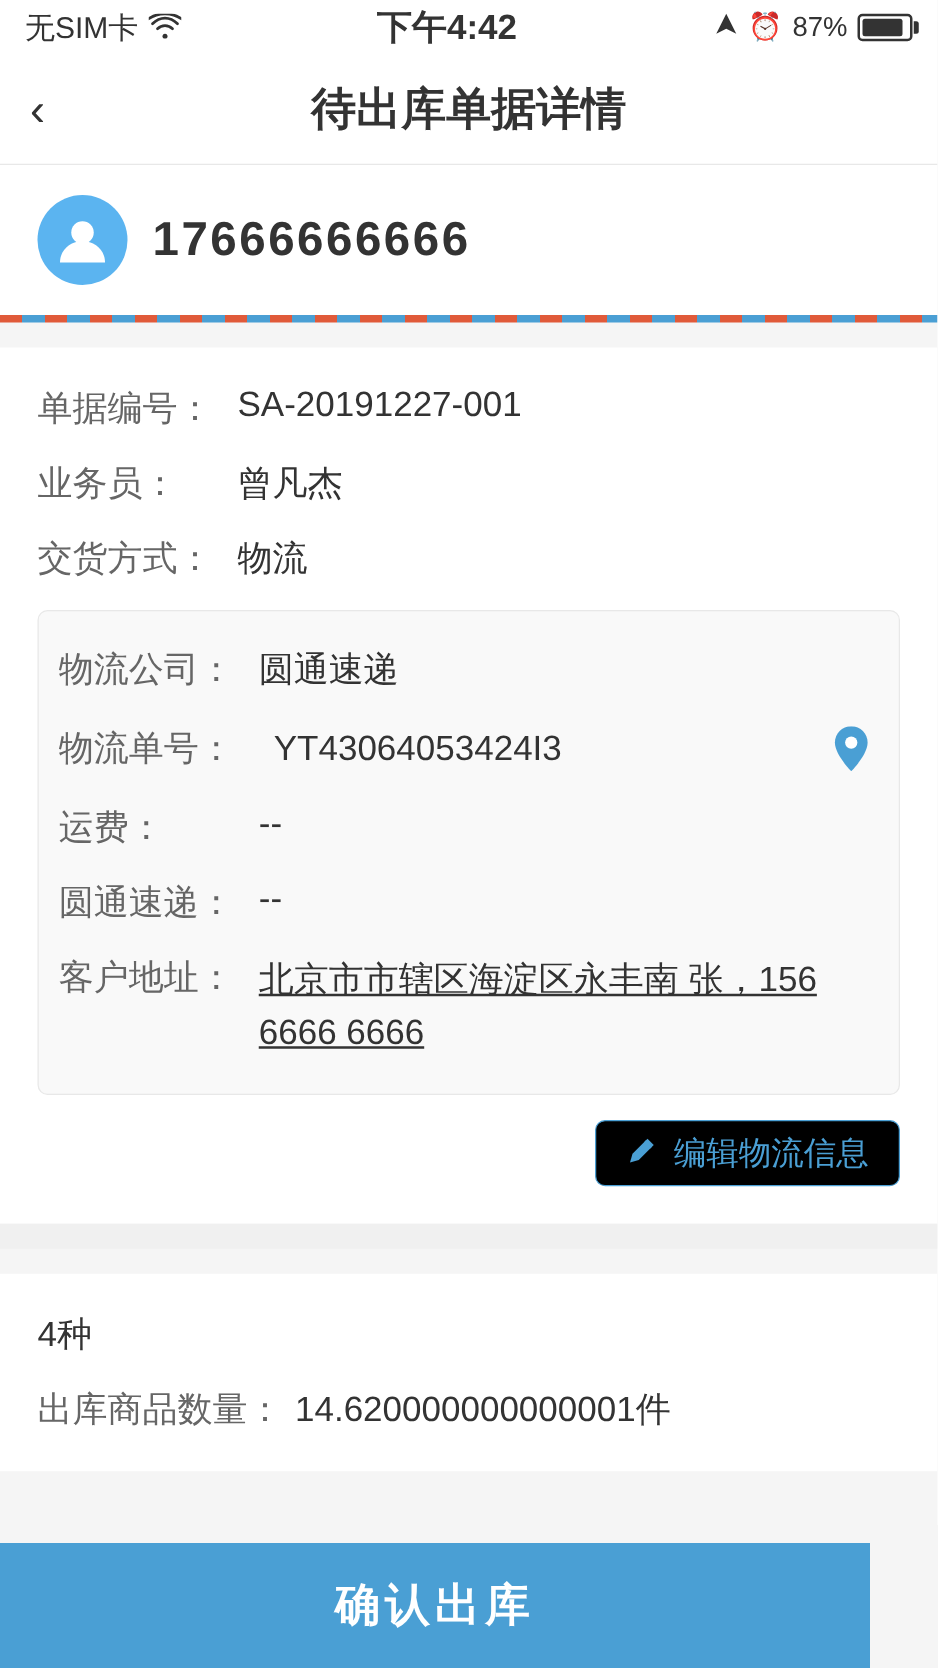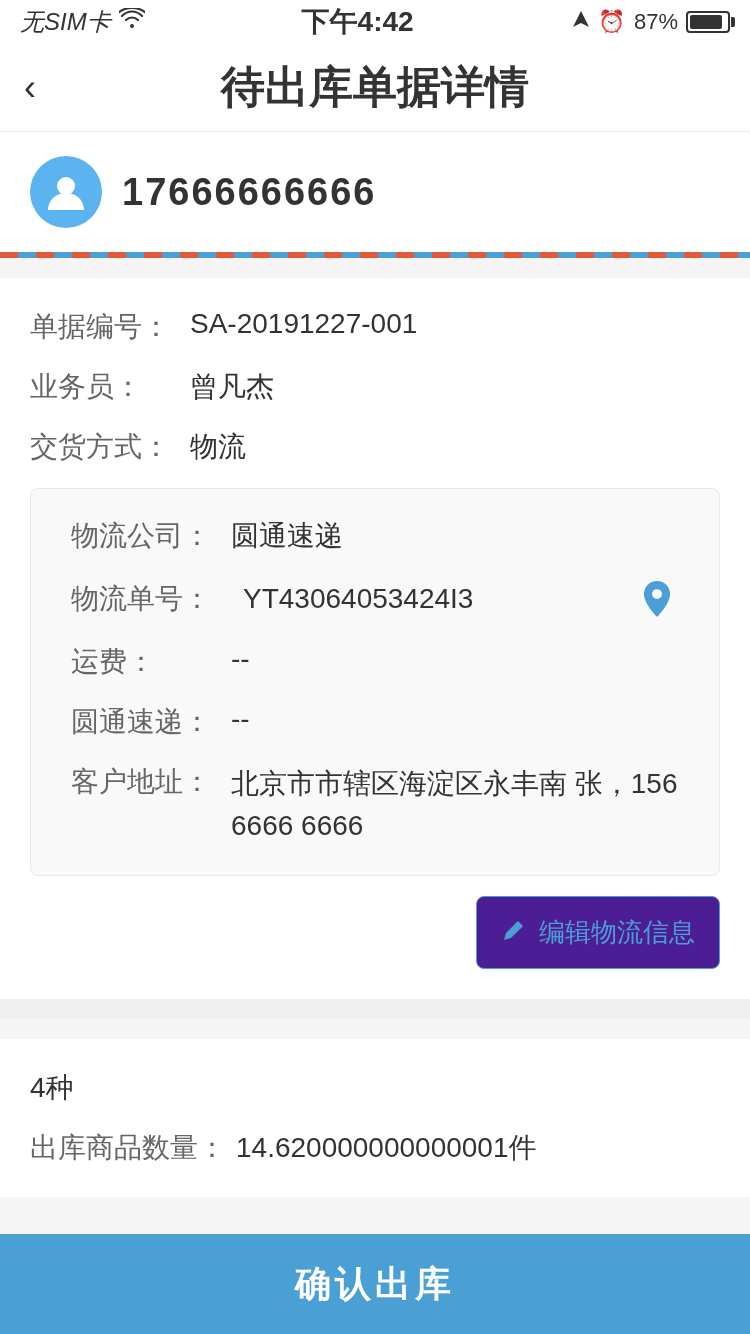--- a/index.html
+++ b/index.html
@@ -22,23 +22,22 @@
       background: #fff;
       display: flex;
       align-items: center;
       justify-content: space-between;
       padding: 0 20px;
       font-size: 24px;
       font-weight: 500;
     }
     .status-bar-left {
       display: flex;
-      align-items: flex-start;
+      align-items: flex-end;
       gap: 8px;
-      font-style: italic;
     }
     .status-bar-center {
       font-size: 28px;
       font-weight: 600;
     }
     .status-bar-right {
       display: flex;
       align-items: center;
       gap: 8px;
       font-size: 22px;
@@ -84,21 +83,21 @@
       border-bottom: 1px solid #e8e8e8;
     }
     .nav-back {
       position: absolute;
       left: 24px;
       font-size: 36px;
       color: #333;
       cursor: pointer;
     }
     .nav-title {
-      font-size: 44px;
+      font-size: 36px;
       font-weight: 600;
       color: #333;
     }
 
     
     .dashed-divider {
       width: 100%;
       height: 6px;
       background: repeating-linear-gradient(
         90deg,
@@ -164,21 +163,21 @@
       color: #333;
       flex: 1;
     }
 
     
     .logistics-card {
       background: #f9f9f9;
       border: 1px solid #e8e8e8;
       border-radius: 8px;
       margin-top: 20px;
-      padding: 28px 40px;
+      padding: 28px 16px;
     }
 
     .tracking-row {
       display: flex;
       align-items: center;
       gap: 12px;
     }
     .location-icon {
       width: 44px;
       height: 44px;
@@ -191,25 +190,25 @@
       height: 36px;
       fill: #4a9fd4;
     }
 
     .edit-btn {
       display: flex;
       align-items: center;
       gap: 10px;
       border: 1px solid #4a9fd4;
       border-radius: 8px;
-      padding: 18px 24px;
+      padding: 8px 24px;
       color: #4a9fd4;
       font-size: 26px;
       cursor: pointer;
-      background: #4c1d95;
+      background: #000000;
       float: right;
       margin-top: 20px;
     }
     .edit-btn svg {
       width: 28px;
       height: 28px;
       fill: #4a9fd4;
     }
 
     .view-btn {
@@ -240,28 +239,29 @@
 
     
     .section-divider {
       height: 20px;
       background: #f0f0f0;
     }
 
     
     .info-value.address {
       line-height: 1.5;
+      text-decoration: underline;
     }
 
     
     .confirm-btn-wrap {
       position: fixed;
       bottom: 0;
       left: 0;
-      width: 750px;
+      width: 696px;
       background: #4a9fd4;
       padding: 0;
     }
     .confirm-btn {
       width: 100%;
       height: 100px;
       background: #4a9fd4;
       border: none;
       color: #fff;
       font-size: 36px;

